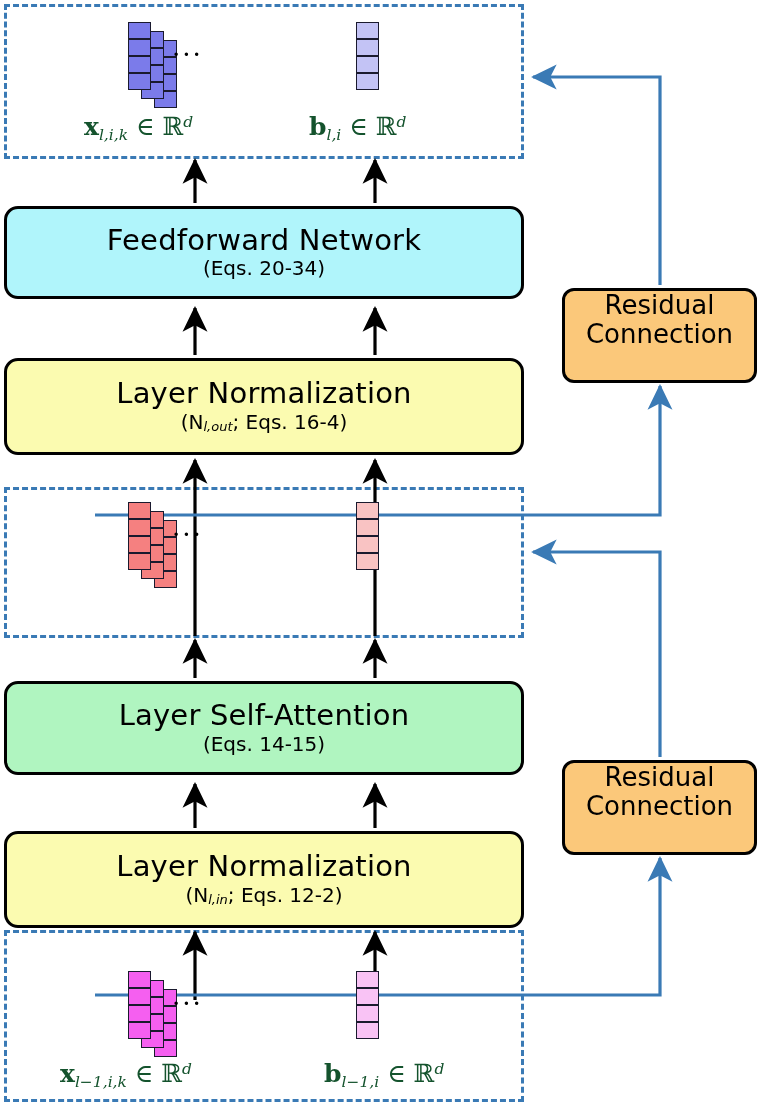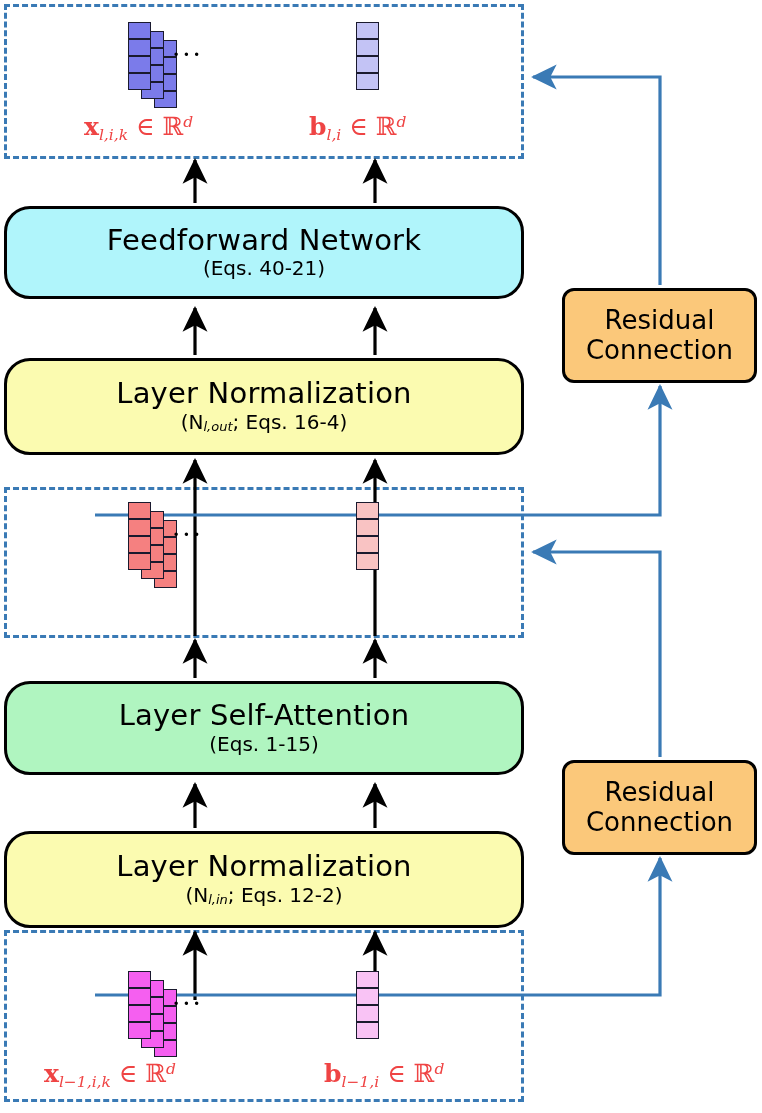--- a/index.html
+++ b/index.html
@@ -5,39 +5,39 @@
   html,body{margin:0;padding:0;background:#fff;}
   body{width:762px;height:1113px;position:relative;overflow:hidden;
        font-family:"DejaVu Sans","Liberation Sans",sans-serif;}
   .canvas{position:absolute;left:0;top:0;width:762px;height:1113px;}
   svg.layer{position:absolute;left:0;top:0;width:762px;height:1113px;pointer-events:none;}
 
   
   .dashed{position:absolute;border:3px dashed #3a7ab5;box-sizing:border-box;background:transparent;}
 
   
-  .pbox{position:absolute;box-sizing:border-box;border:3px solid #000;border-radius:26px;
+  .pbox{position:absolute;box-sizing:border-box;border:3px solid #000;border-radius:14px;
         display:flex;flex-direction:column;align-items:center;justify-content:center;}
   .pbox .t1{font-size:29px;color:#000;line-height:1.05;letter-spacing:.2px;}
   .pbox .t2{font-size:20px;color:#000;line-height:1.15;margin-top:2px;}
   .t2 .sub{font-size:13px;vertical-align:-0.18em;font-style:italic;}
 
   
   .rbox{position:absolute;box-sizing:border-box;border:3px solid #000;border-radius:12px;
         background:#fbc87a;display:flex;flex-direction:column;align-items:center;
-        justify-content:center;}
+        }
   .rbox span{font-size:26px;color:#000;line-height:1.12;}
 
   
   .vec{position:absolute;}
   .cell{position:absolute;box-sizing:border-box;border:1.6px solid #1a1a2e;}
 
   
   .mlab{position:absolute;font-family:"DejaVu Serif","Liberation Serif",serif;
-        font-size:25px;color:#ef4444;white-space:nowrap;}
+        font-size:25px;color:#14532d;white-space:nowrap;}
   .mlab b{font-weight:bold;font-style:normal;}
   .mlab sub{font-size:.62em;font-style:italic;vertical-align:-0.34em;}
   .mlab sup{font-size:.62em;font-style:italic;vertical-align:0.52em;}
   .mlab .pr{font-style:italic;font-size:.8em;vertical-align:0.34em;}
   .mlab .bb{font-family:"DejaVu Serif","Liberation Serif",serif;}
   .ell{position:absolute;font-size:26px;color:#000;letter-spacing:2px;
        font-family:"DejaVu Serif","Liberation Serif",serif;}
 </style>
 </head>
 <body>
@@ -45,31 +45,31 @@
 <div class="canvas">
 
   <div class="dashed" style="left:4px;top:4px;width:520px;height:155px;"></div>
 
   <div class="dashed" style="left:4px;top:487px;width:520px;height:151px;"></div>
 
   <div class="dashed" style="left:4px;top:930px;width:520px;height:172px;"></div>
 
   <div class="pbox" style="left:4px;top:206px;width:520px;height:93px;background:#b0f5fb;">
     <div class="t1">Feedforward Network</div>
-    <div class="t2">(Eqs. 40-21)</div>
+    <div class="t2">(Eqs. 20-34)</div>
   </div>
 
   <div class="pbox" style="left:4px;top:358px;width:520px;height:97px;background:#fbfbb0;">
     <div class="t1">Layer Normalization</div>
     <div class="t2"><span>(N</span><span class="sub">l,out</span><span>; Eqs. 16-4)</span></div>
   </div>
 
   <div class="pbox" style="left:4px;top:681px;width:520px;height:94px;background:#b0f5c0;">
     <div class="t1">Layer Self-Attention</div>
-    <div class="t2">(Eqs. 1-15)</div>
+    <div class="t2">(Eqs. 14-15)</div>
   </div>
 
   <div class="pbox" style="left:4px;top:831px;width:520px;height:97px;background:#fbfbb0;">
     <div class="t1">Layer Normalization</div>
     <div class="t2"><span>(N</span><span class="sub">l,in</span><span>; Eqs. 12-2)</span></div>
   </div>
 
   <div class="rbox" style="left:562px;top:288px;width:195px;height:95px;">
     <span>Residual</span>
     <span>Connection</span>
@@ -189,16 +189,16 @@
   </div>
   <div class="ell" style="left:172px;top:981px;">...</div>
 
   <div class="vec" style="left:356px;top:971px;width:24px;height:70px;">
     <div class="cell" style="left:0px;top:0px;width:23px;height:17px;background:#f9c3f5;"></div>
     <div class="cell" style="left:0px;top:17px;width:23px;height:17px;background:#f9c3f5;"></div>
     <div class="cell" style="left:0px;top:34px;width:23px;height:17px;background:#f9c3f5;"></div>
     <div class="cell" style="left:0px;top:51px;width:23px;height:17px;background:#f9c3f5;"></div>
   </div>
 
-  <div class="mlab" style="left:44px;top:1059px;"><b>x</b><sub>l−1,i,k</sub> ∈ <span class="bb">ℝ</span><sup>d</sup></div>
+  <div class="mlab" style="left:60px;top:1059px;"><b>x</b><sub>l−1,i,k</sub> ∈ <span class="bb">ℝ</span><sup>d</sup></div>
   <div class="mlab" style="left:302px;top:1059px;margin-left:22px;"><b>b</b><sub>l−1,i</sub> ∈ <span class="bb">ℝ</span><sup>d</sup></div>
 
 </div>
 
 </body></html>

